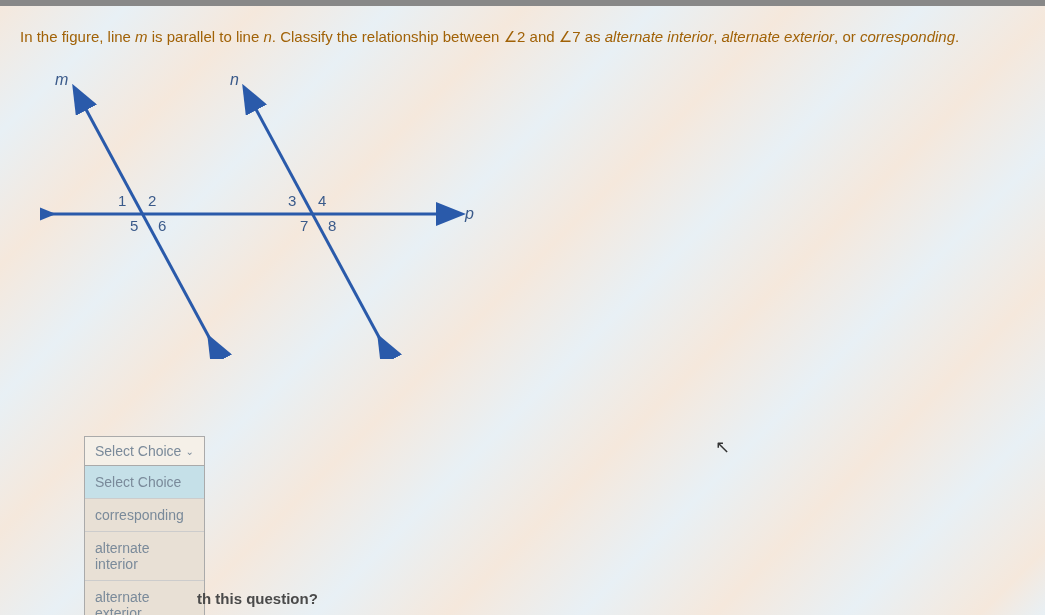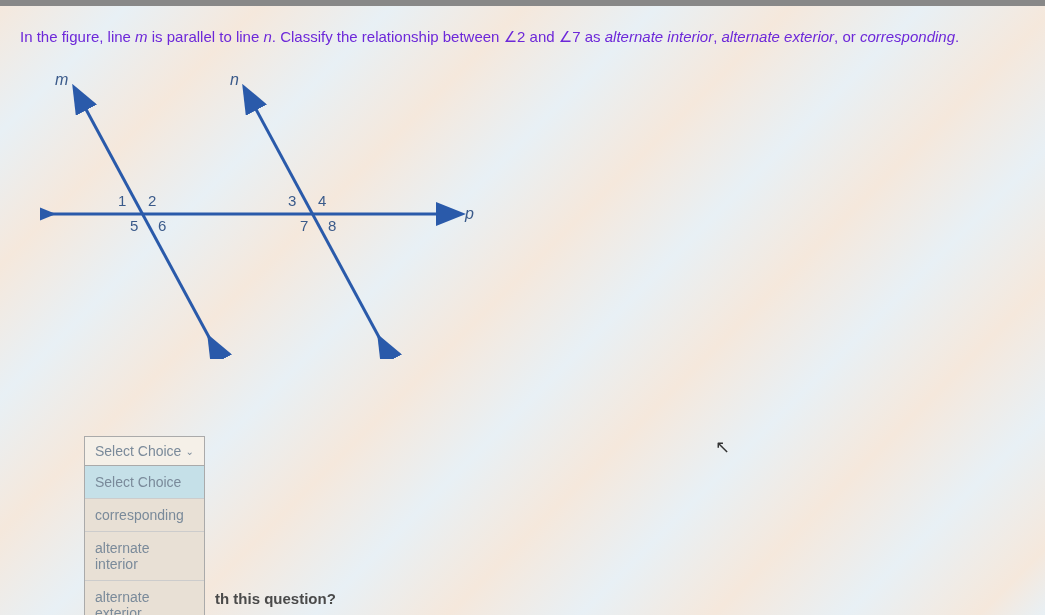--- a/index.html
+++ b/index.html
@@ -15,21 +15,21 @@
         #f5e8dc 0%, #e8f0f5 8%, #f5e8dc 16%, #e8f0f5 24%, 
         #f5e8dc 32%, #e8f0f5 40%, #f5e8dc 48%, #e8f0f5 56%,
         #f5e8dc 64%, #e8f0f5 72%, #f5e8dc 80%, #e8f0f5 88%,
         #f5e8dc 96%, #e8f0f5 100%);
       position: relative;
       overflow: hidden;
       border-top: 6px solid #888;
     }
     .question-text {
       padding: 20px 20px 10px 20px;
-      color: #6d28d9;
+      color: #a16207;
       font-size: 15px;
       line-height: 1.5;
     }
     .italic {
       font-style: italic;
     }
     .angle {
       font-family: Arial;
     }
     .figure-container {
@@ -85,21 +85,21 @@
     }
     .dropdown-item:last-child {
       border-bottom: none;
     }
     .chevron {
       font-size: 10px;
       color: #7a8a9a;
     }
     .footer-text {
       position: absolute;
-      left: 215px;
+      left: 197px;
       bottom: 8px;
       color: #4a4a4a;
       font-size: 15px;
       font-weight: 600;
     }
     .cursor-icon {
       position: absolute;
       right: 315px;
       top: 430px;
       font-size: 18px;

